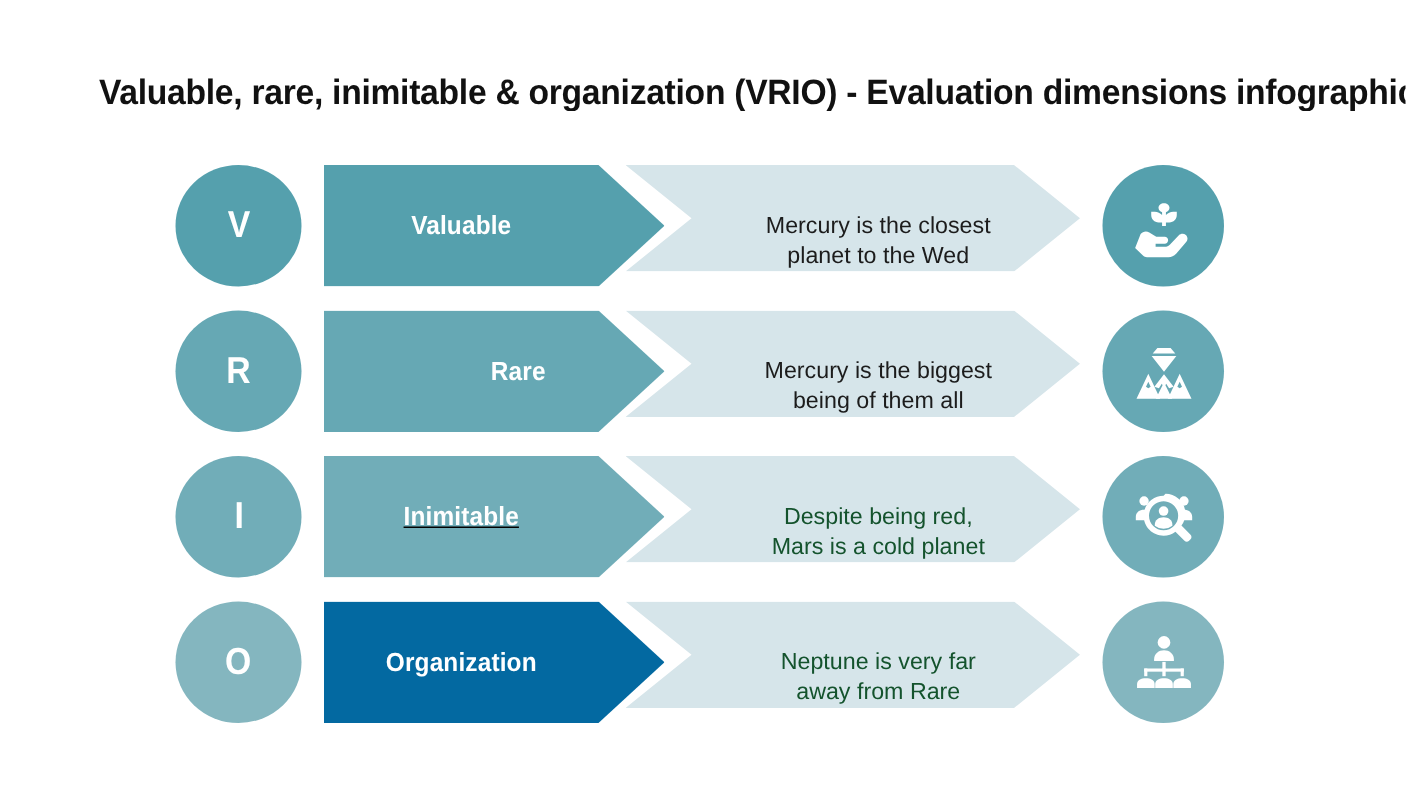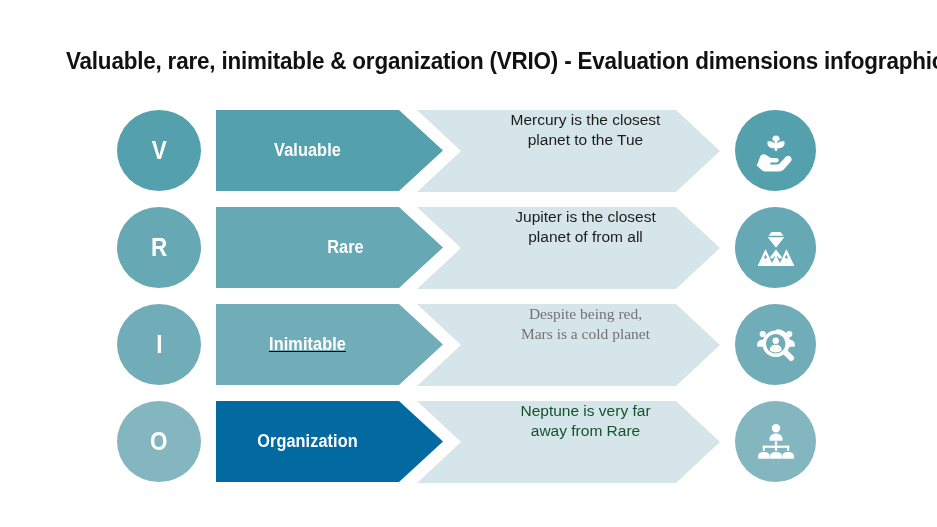--- a/index.html
+++ b/index.html
@@ -100,25 +100,25 @@
     transform: scaleX(0.93);
     letter-spacing: 0.1px;
   }
 
   
   .desc-chevron {
     position: absolute;
     left: 417px;
     top: 0;
     width: 303px;
-    height: 82px;
+    height: 71px;
     background: #d6e5ea;
     clip-path: polygon(0 0, 259px 0, 303px 50%, 259px 100%, 0 100%, 44px 50%);
     display: flex;
-    align-items: flex-start;
+    align-items: flex-end;
     justify-content: center;
   }
   .desc-chevron .desc-text {
     width: 220px;
     margin-left: 34px;
     text-align: center;
     font-family: "Liberation Sans", sans-serif;
     font-size: 15.5px;
     font-weight: normal;
     color: #1c1c1c;
@@ -156,21 +156,21 @@
         <span class="letter" style="color: rgb(255, 255, 255);">V</span>
       </div>
 
       <div class="label-chevron" style="background: rgb(85, 160, 173);">
         <span class="label-text" style="color: rgb(255, 255, 255);">Valuable</span>
       </div>
 
       <div class="desc-chevron" style="background: rgb(214, 229, 234);">
         <div class="desc-text" style="color: rgb(28, 28, 28);">
           <span>Mercury is the closest</span><br>
-          <span>planet to the Tue</span>
+          <span>planet to the Wed</span>
         </div>
       </div>
 
       <div class="icon-circle" style="background: rgb(85, 160, 173);">
         <span>
           <svg width="44" height="44" viewBox="0 0 48 48" fill="#ffffff" aria-hidden="true">
             <path d="M24 7c-2.2 0-4 1.5-4 3.4 0 1.5 1.1 2.7 2.6 3.2v2.1c-1.3-1.5-3.2-2.4-5.3-2.4h-2.6v2.3c0 3 2.4 5.4 5.4 5.4h2.5v2.6h2.8v-2.6h2.5c3 0 5.4-2.4 5.4-5.4v-2.3h-2.6c-2.1 0-4 .9-5.3 2.4v-2.1c1.5-.5 2.6-1.7 2.6-3.2C28 8.5 26.2 7 24 7z"></path>
             <path d="M7 29.5c1.6-1.9 4.2-2.4 6.3-1.1l5.1 3.1h6.1c1.4 0 2.5 1.1 2.5 2.5s-1.1 2.5-2.5 2.5h-6.6v2.2h6.6c1.5 0 2.9-.6 3.9-1.7l6.4-6.6c1.4-1.4 3.6-1.5 5.1-.2 1.4 1.3 1.6 3.4.4 4.9l-7.3 8.6c-1.4 1.7-3.5 2.6-5.7 2.6H11.6c-1.1 0-2.1-.4-2.9-1.2L3 39.7l4-10.2z"></path>
           </svg>
         </span>
@@ -182,22 +182,22 @@
       <div class="letter-circle" style="background: rgb(102, 168, 180);">
         <span class="letter" style="color: rgb(255, 255, 255);">R</span>
       </div>
 
       <div class="label-chevron" style="background: rgb(102, 168, 180); padding-left: 38px;">
         <span class="label-text" style="color: rgb(255, 255, 255);">Rare</span>
       </div>
 
       <div class="desc-chevron" style="background: rgb(214, 229, 234);">
         <div class="desc-text" style="color: rgb(28, 28, 28);">
-          <span>Jupiter is the closest</span><br>
-          <span>planet of from all</span>
+          <span>Mercury is the biggest</span><br>
+          <span>being of them all</span>
         </div>
       </div>
 
       <div class="icon-circle" style="background: rgb(102, 168, 180);">
         <span>
           <svg width="44" height="44" viewBox="0 0 48 48" fill="#ffffff" aria-hidden="true">
             <path d="M19.2 6.5h9.6l3.4 4.1H15.8l3.4-4.1zM15 12.3h18L24 23.8 15 12.3z"></path>
             <path d="M24 25.6l-7 9.1 3.3 1.1 2.1-3.2 1.6 2.7 1.6-2.7 2.1 3.2 3.3-1.1-7-9.1z"></path>
             <path d="M12.6 25.2L4 43.5h17.2l-8.6-18.3zm0 5.9l1.7 3.6-1.7 1.1-1.7-1.1 1.7-3.6z"></path>
             <path d="M35.4 25.2l-8.6 18.3H44l-8.6-18.3zm0 5.9l1.7 3.6-1.7 1.1-1.7-1.1 1.7-3.6z"></path>
@@ -211,21 +211,21 @@
 
       <div class="letter-circle" style="background: rgb(113, 173, 184);">
         <span class="letter" style="color: rgb(255, 255, 255);">I</span>
       </div>
 
       <div class="label-chevron" style="background: rgb(113, 173, 184); text-decoration: underline;">
         <span class="label-text" style="color: rgb(255, 255, 255);">Inimitable</span>
       </div>
 
       <div class="desc-chevron" style="background: rgb(214, 229, 234);">
-        <div class="desc-text" style="color: #737373; font-family: Liberation Serif, serif;">
+        <div class="desc-text" style="color: #14532d;">
           <span>Despite being red,</span><br>
           <span>Mars is a cold planet</span>
         </div>
       </div>
 
       <div class="icon-circle" style="background: rgb(113, 173, 184);">
         <span>
           <svg width="44" height="44" viewBox="0 0 48 48" fill="#ffffff" aria-hidden="true">
             <circle cx="9.5" cy="12" r="3.4"></circle>
             <path d="M3.5 23.5c0-3.3 2.7-5.2 6-5.2 1.2 0 2.3.3 3.2.7-1.3 1.7-2 3.8-2 6.1 0 .3 0 .6.1.9H3.5v-2.5z"></path>

